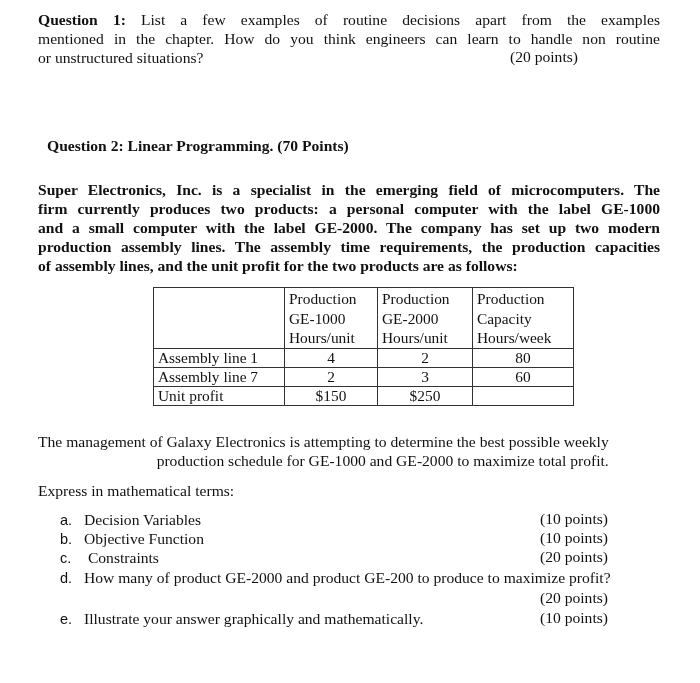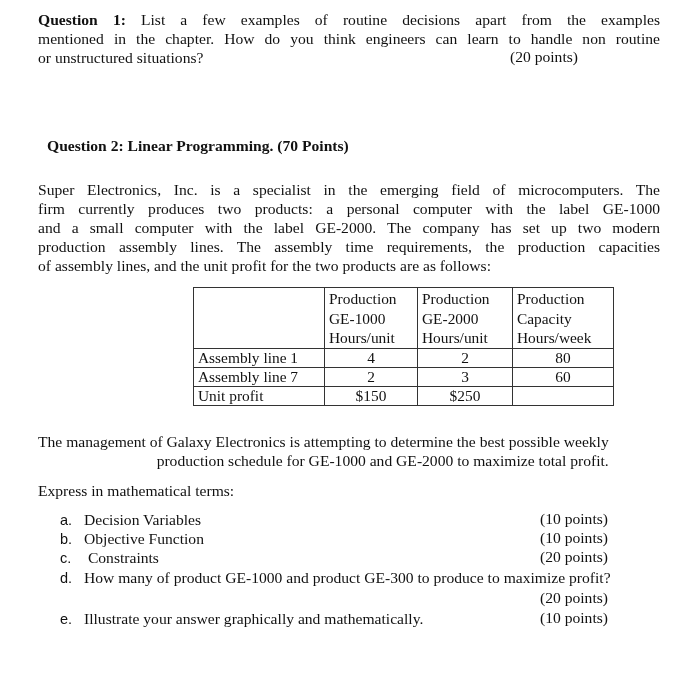--- a/index.html
+++ b/index.html
@@ -10,21 +10,21 @@
   }
   .abs { position: absolute; }
   .para { position: absolute; left: 38px; width: 622px; line-height: 19px; text-align: justify; }
   .bold { font-weight: bold; }
   .line { white-space: nowrap; }
   .justify-line { display: block; text-align: justify; text-align-last: justify; }
   .pts-right { position: absolute; white-space: nowrap; }
 
   table.data {
     position: absolute; left: 153px; top: 287px;
-    border-collapse: collapse; font-size: 15.4px; margin-left: 40px;
+    border-collapse: collapse; font-size: 15.4px;
   }
   table.data td {
     border: 1.5px solid #333333; padding: 0 4px; line-height: 18px; vertical-align: top;
   }
   table.data td.c { text-align: center; }
   table.data tr.hdr td { line-height: 19.5px; padding-top: 1px; }
 
   .item { position: absolute; left: 60px; white-space: nowrap; line-height: 19px; }
   .item .mk { font-family: "Liberation Sans", "DejaVu Sans", sans-serif; font-size: 14.5px; display: inline-block; width: 24px; }
 </style>
@@ -33,21 +33,21 @@
 
 <div class="para" style="top:10px;">
   <span class="justify-line"><span class="bold">Question 1:</span> <span>List a few examples of routine decisions apart from the examples</span></span>
   <span class="justify-line">mentioned in the chapter. How do you think engineers can learn to handle non routine</span>
   <span class="line" style="display:block;">or unstructured situations?</span>
 </div>
 <div class="pts-right" style="left:510px; top:48px;">(20 points)</div>
 
 <div class="abs bold line" style="left:47px; top:137px;">Question 2: Linear Programming. (70 Points)</div>
 
-<div class="para" style="top:180px;">
+<div class="para" style="top:180px;font-weight:bold;">
   <span class="justify-line">Super Electronics, Inc. is a specialist in the emerging field of microcomputers. The</span>
   <span class="justify-line">firm currently produces two products: a personal computer with the label GE-1000</span>
   <span class="justify-line">and a small computer with the label GE-2000.  The company has set up two modern</span>
   <span class="justify-line">production assembly lines. The assembly time requirements, the production capacities</span>
   <span class="line" style="display:block;">of assembly lines, and the unit profit for the two products are as follows:</span>
 </div>
 
 <table class="data">
   <tbody>
       <tr class="hdr">
@@ -105,20 +105,20 @@
   <span class="mk">b.</span><span>Objective Function</span>
 </div>
 <div class="pts-right" style="left:540px; top:529px;">(10 points)</div>
 
 <div class="item" style="top:548px;">
   <span class="mk">c.</span><span style="white-space:pre;text-align:right;"> Constraints</span>
 </div>
 <div class="pts-right" style="left:540px; top:548px;">(20 points)</div>
 
 <div class="item" style="top:568px;">
-  <span class="mk">d.</span><span>How many of product GE-1000 and product GE-300 to produce to maximize profit?</span>
+  <span class="mk">d.</span><span>How many of product GE-2000 and product GE-200 to produce to maximize profit?</span>
 </div>
 <div class="pts-right" style="left:540px; top:589px;">(20 points)</div>
 
 <div class="item" style="top:609px;">
   <span class="mk">e.</span><span>Illustrate your answer graphically and mathematically.</span>
 </div>
 <div class="pts-right" style="left:540px; top:609px;">(10 points)</div>
 
 </body></html>

